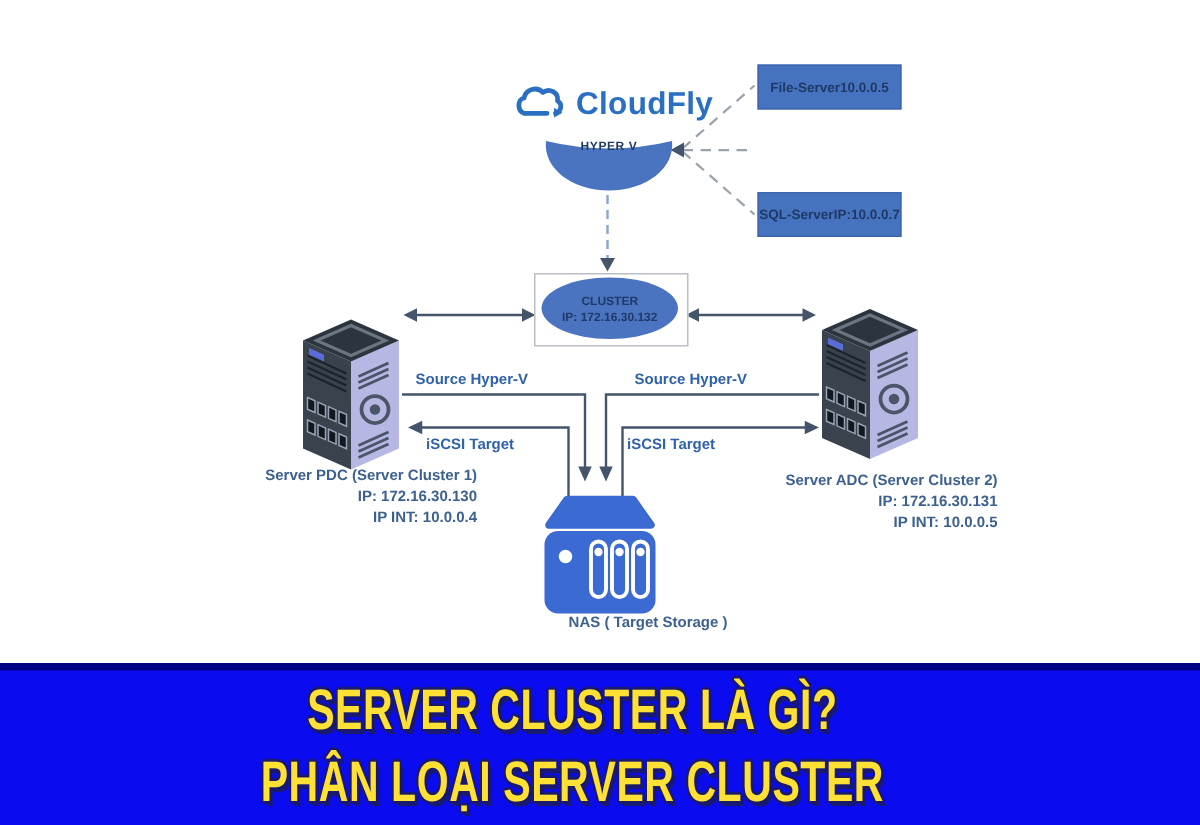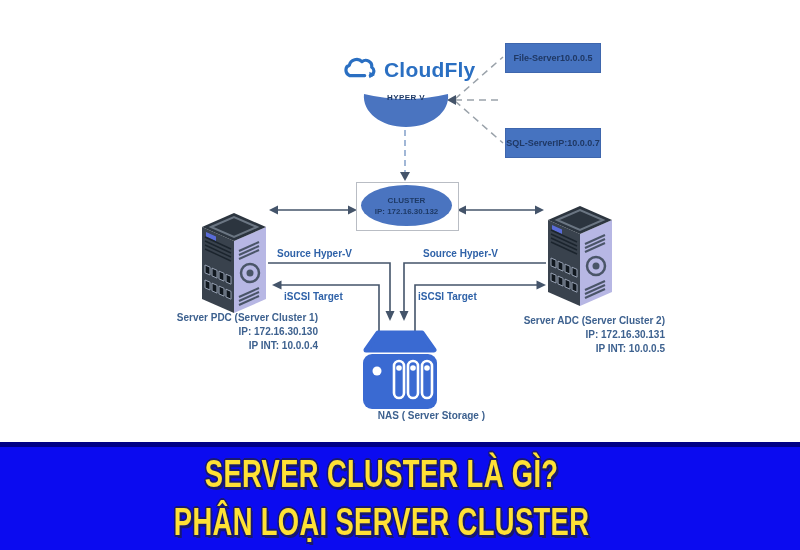--- a/index.html
+++ b/index.html
@@ -214,21 +214,21 @@
       <rect x="65" y="32" width="10" height="37" rx="5"></rect>
     </g>
     <g fill="#ffffff">
       <circle cx="42" cy="39" r="2.8"></circle>
         <circle cx="56" cy="39" r="2.8"></circle>
         <circle cx="70" cy="39" r="2.8"></circle>
       <circle cx="20" cy="42" r="4.5"></circle>
     </g>
   </svg>
   <div class="abs caption" style="left:315px;top:409px;">
-    <div>NAS ( Server Storage )</div>
+    <div>NAS ( Target Storage )</div>
   </div>
 
   <div class="abs banner">
     <span class="banner-line">SERVER CLUSTER LÀ GÌ?</span>
     <span class="banner-line">PHÂN LOẠI SERVER CLUSTER</span>
   </div>
 
 </div>
 
 </body></html>

